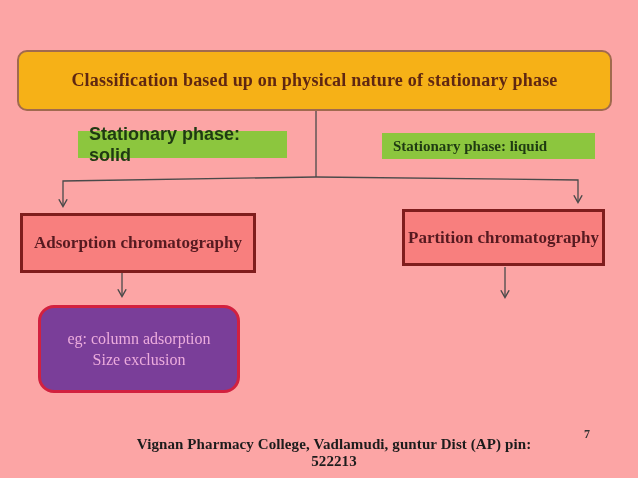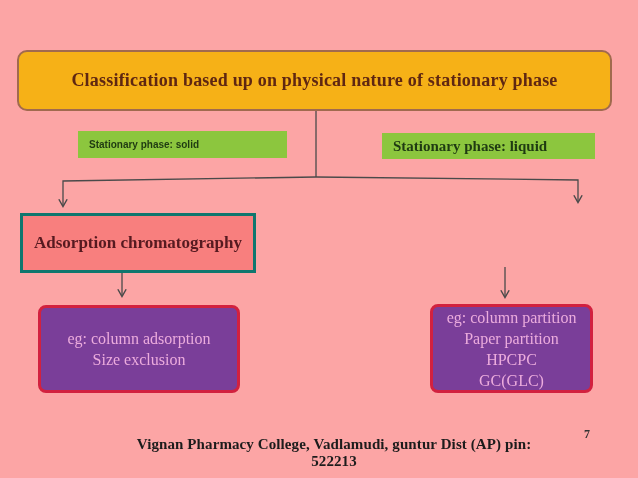--- a/index.html
+++ b/index.html
@@ -25,42 +25,42 @@
   .green-node{
     background:#8CC63E;
     color:#1F3A12;
     display:flex;align-items:center;
     padding-left:11px;
     font-weight:600;
   }
   .green-solid{
     left:78px;top:131px;width:209px;height:27px;
     font-family:"Liberation Sans", sans-serif;
-    font-size:10px;
+    font-size:18px;
   }
   .green-liquid{
     left:350px;top:133px;width:213px;height:26px;
     font-family:"Liberation Serif", serif;
     font-size:15px;
     margin-left:32px;
   }
   .pink-node{
     background:#F87F7E;
-    border:3px solid #0f766e;
+    border:3px solid #7f1d1d;
     color:#561A20;
     display:flex;align-items:center;justify-content:center;
     font-size:17px;font-weight:600;
     text-align:center;
   }
   .pink-left{left:20px;top:213px;width:236px;height:60px;}
   .pink-right{left:402px;top:209px;width:203px;height:57px;}
   .purple-node{
     background:#7A3E99;
     border:3px solid #D2213F;
-    border-radius:8px;
+    border-radius:16px;
     color:#ECACDD;
     font-size:16px;
     line-height:21px;
     text-align:center;
     display:flex;flex-direction:column;justify-content:center;
   }
   .purple-left{left:38px;top:305px;width:202px;height:88px;}
   .purple-right{left:430px;top:304px;width:163px;height:89px;}
   .connectors{left:0;top:0;width:638px;height:478px;pointer-events:none;}
   .footer-text{
@@ -100,28 +100,25 @@
   <div class="abs green-node green-solid">
     <span>Stationary phase: solid</span>
   </div>
   <div class="abs green-node green-liquid">
     <span>Stationary phase:  liquid</span>
   </div>
 
   <div class="abs pink-node pink-left">
     <span>Adsorption chromatography</span>
   </div>
+  <div class="abs pink-node pink-right">
+    <span>Partition chromatography</span>
+  </div>
 
   <div class="abs purple-node purple-left">
     <div>eg: column adsorption</div>
     <div>Size exclusion</div>
-  </div>
-  <div class="abs purple-node purple-right">
-    <div>eg: column partition</div>
-    <div>Paper partition</div>
-    <div>HPCPC</div>
-    <div>GC(GLC)</div>
   </div>
 
   <div class="abs footer-text">Vignan Pharmacy College, Vadlamudi, guntur Dist (AP) pin: 522213</div>
   <div class="abs page-number">7</div>
 
 </div>
 
 </body></html>

